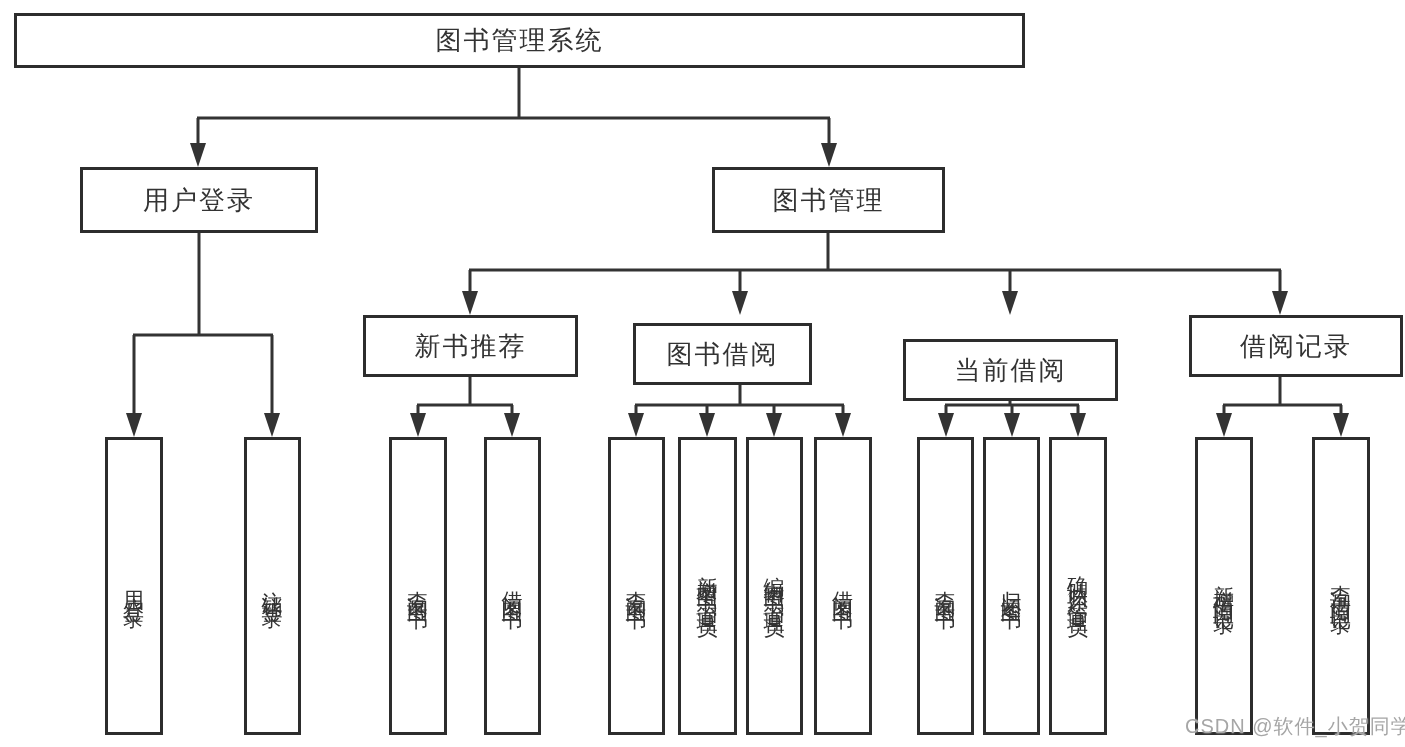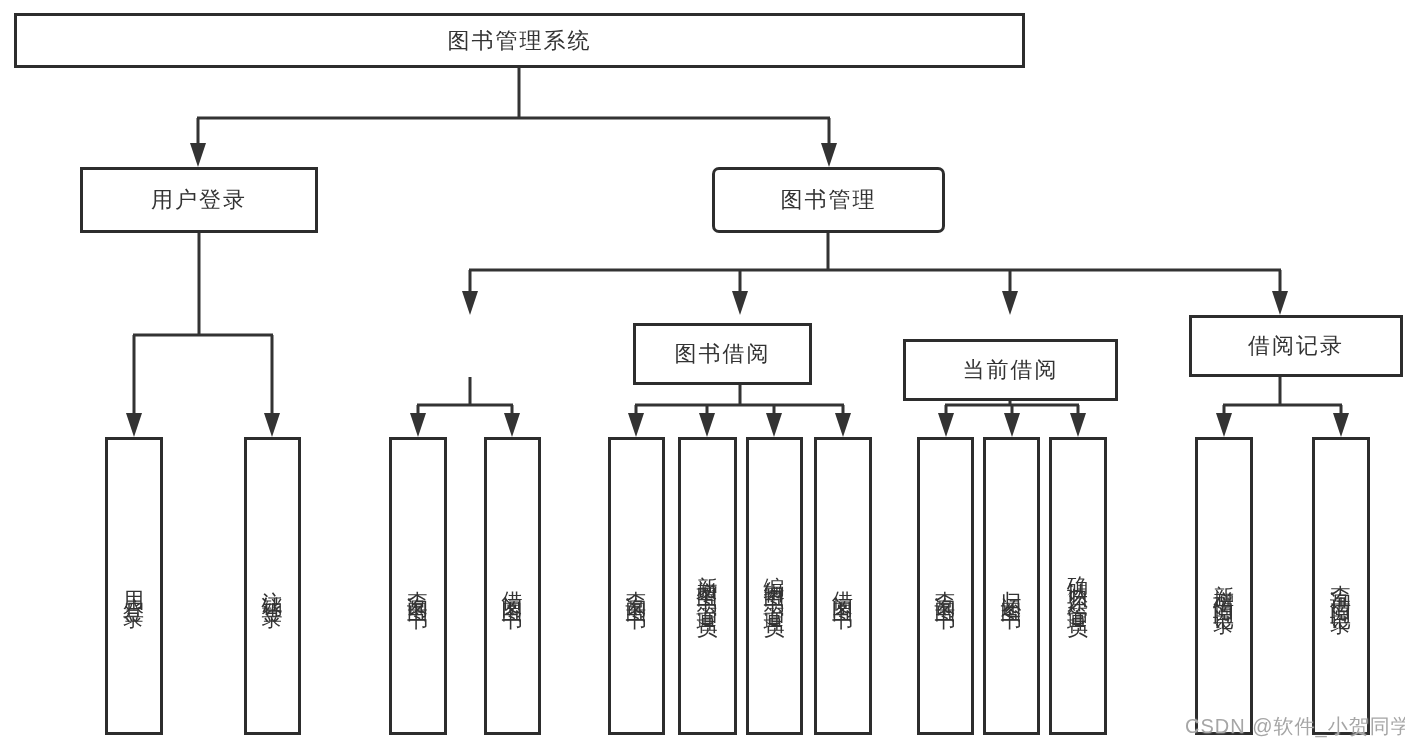--- a/index.html
+++ b/index.html
@@ -29,21 +29,21 @@
     border: 3px solid #2d2d2d;
     background: #ffffff;
     color: #333333;
     display: flex;
     align-items: center;
     justify-content: center;
     text-align: center;
     z-index: 2;
   }
   .box.h {
-    font-size: 22px;
+    font-size: 26px;
     letter-spacing: 2px;
     white-space: nowrap;
   }
   .box.v {
     writing-mode: vertical-rl;
     text-orientation: mixed;
     font-size: 21px;
     letter-spacing: 6px;
     line-height: 1;
   }
@@ -100,22 +100,23 @@
       <polygon points="1004,413 1020,413 1012,437"></polygon>
       <polygon points="1070,413 1086,413 1078,437"></polygon>
       <polygon points="1216,413 1232,413 1224,437"></polygon>
       <polygon points="1333,413 1349,413 1341,437"></polygon>
     </g>
   </svg>
 
   <div class="box h" style="left:14px; top:13px; width:1011px; height:55px;">图书管理系统</div>
 
   <div class="box h" style="left:80px; top:167px; width:238px; height:66px;">用户登录</div>
-  <div class="box h" style="left:712px; top:167px; width:233px; height:66px;border-radius:7px;">图书管理</div>
+  <div class="box h" style="left:712px; top:167px; width:233px; height:66px;">图书管理</div>
 
+  <div class="box h" style="left:363px; top:315px; width:215px; height:62px;">新书推荐</div>
   <div class="box h" style="left:633px; top:323px; width:179px; height:62px;">图书借阅</div>
   <div class="box h" style="left:903px; top:315px; width:215px; height:62px;margin-top:24px;">当前借阅</div>
   <div class="box h" style="left:1173px; top:315px; width:214px; height:62px;margin-left:16px;">借阅记录</div>
 
   <div class="box v" style="left:105px; top:437px; width:58px; height:298px;">用户登录</div>
   <div class="box v" style="left:244px; top:437px; width:57px; height:298px;">注销登录</div>
 
   <div class="box v" style="left:389px; top:437px; width:58px; height:298px;">查询图书</div>
   <div class="box v" style="left:484px; top:437px; width:57px; height:298px;">借阅图书</div>
 

